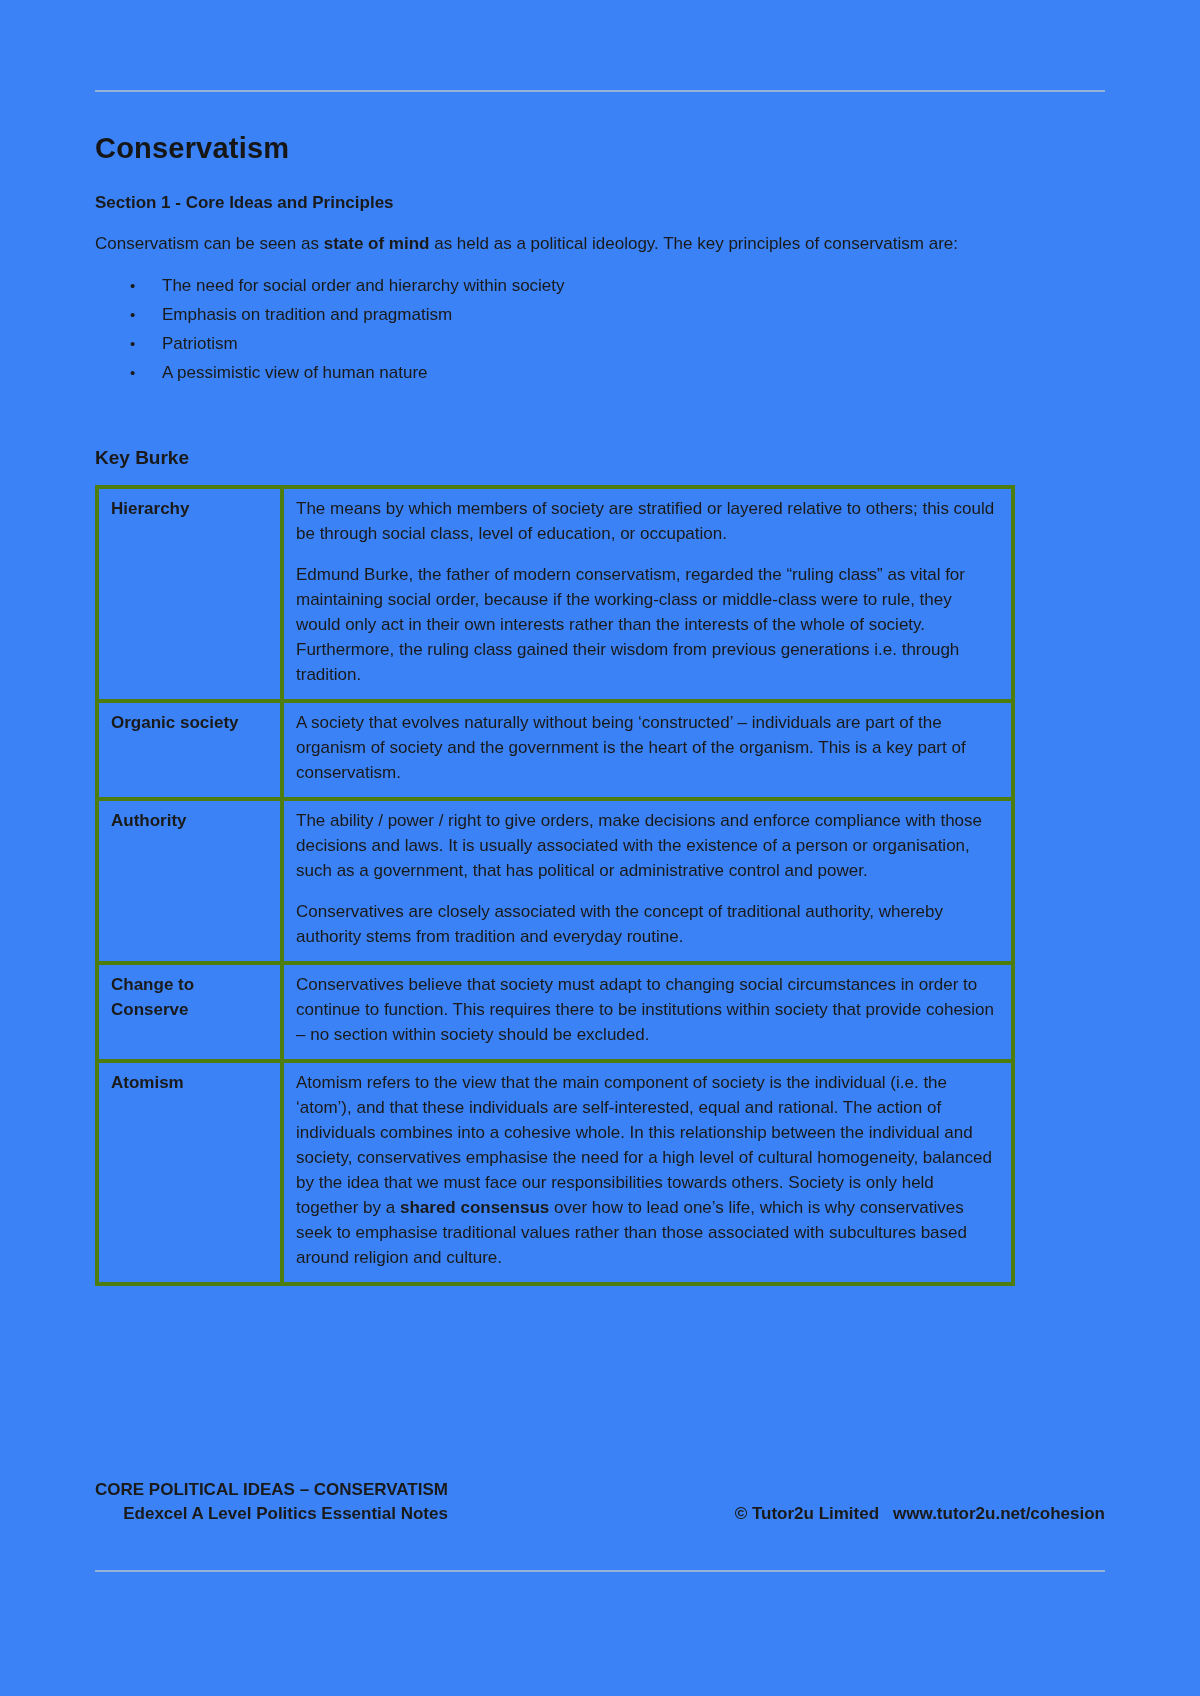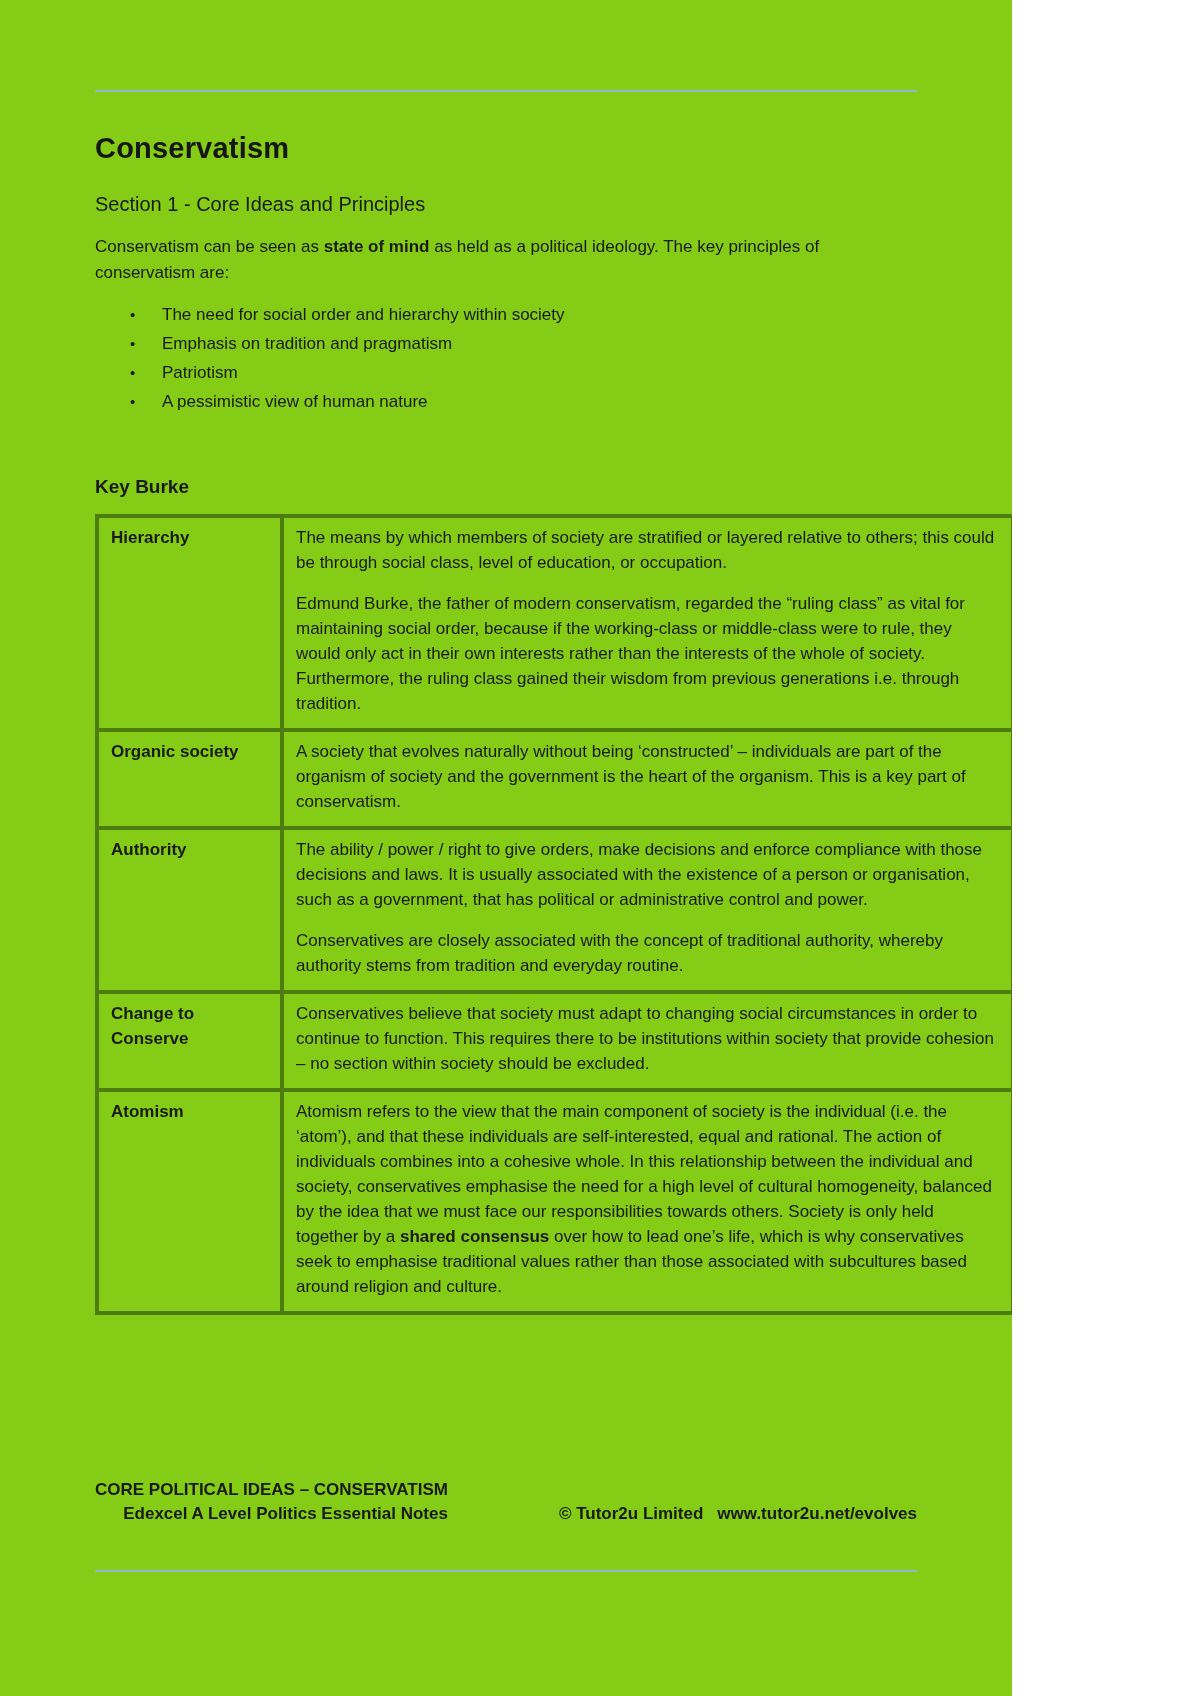--- a/index.html
+++ b/index.html
@@ -4,23 +4,23 @@
 <style>
   * { margin: 0; padding: 0; box-sizing: border-box; }
   html, body { background: #ffffff; }
   body {
     font-family: "Liberation Sans", sans-serif;
     color: #1a1a1a;
     -webkit-font-smoothing: antialiased;
   }
   .page {
     position: relative;
-    width: 1012px;
+    width: 1200px;
     height: 1696px;
-    background: #84cc16;
+    background: #3b82f6;
     padding: 0 95px;
     overflow: hidden;
   }
   .rule {
     height: 2px;
     background: #95b3d7;
     width: 100%;
   }
   .rule.top { margin-top: 90px; }
   .rule.bottom {
@@ -31,22 +31,22 @@
   }
   h1.doc-title {
     margin-top: 40px;
     font-size: 29px;
     font-weight: bold;
     color: #161616;
     letter-spacing: 0.2px;
   }
   h2.section-heading {
     margin-top: 28px;
-    font-size: 20px;
-    font-weight: normal;
+    font-size: 17px;
+    font-weight: bold;
   }
   p.intro {
     margin-top: 18px;
     font-size: 17px;
     line-height: 26px;
     max-width: 900px;
   }
   ul.bullets {
     margin-top: 16px;
     list-style: none;
@@ -160,18 +160,18 @@
         </td>
       </tr>
     </tbody>
   </table>
 
   <div class="footer">
     <div class="footer-left">
       <div>CORE POLITICAL IDEAS – CONSERVATISM</div>
       <div>Edexcel A Level Politics Essential Notes</div>
     </div>
-    <div class="footer-right"><span>© Tutor2u Limited</span><span class="gap"></span><span>www.tutor2u.net/evolves</span></div>
+    <div class="footer-right"><span>© Tutor2u Limited</span><span class="gap"></span><span>www.tutor2u.net/cohesion</span></div>
   </div>
 
   <div class="rule bottom"></div>
 
 </div>
 
 </body></html>

